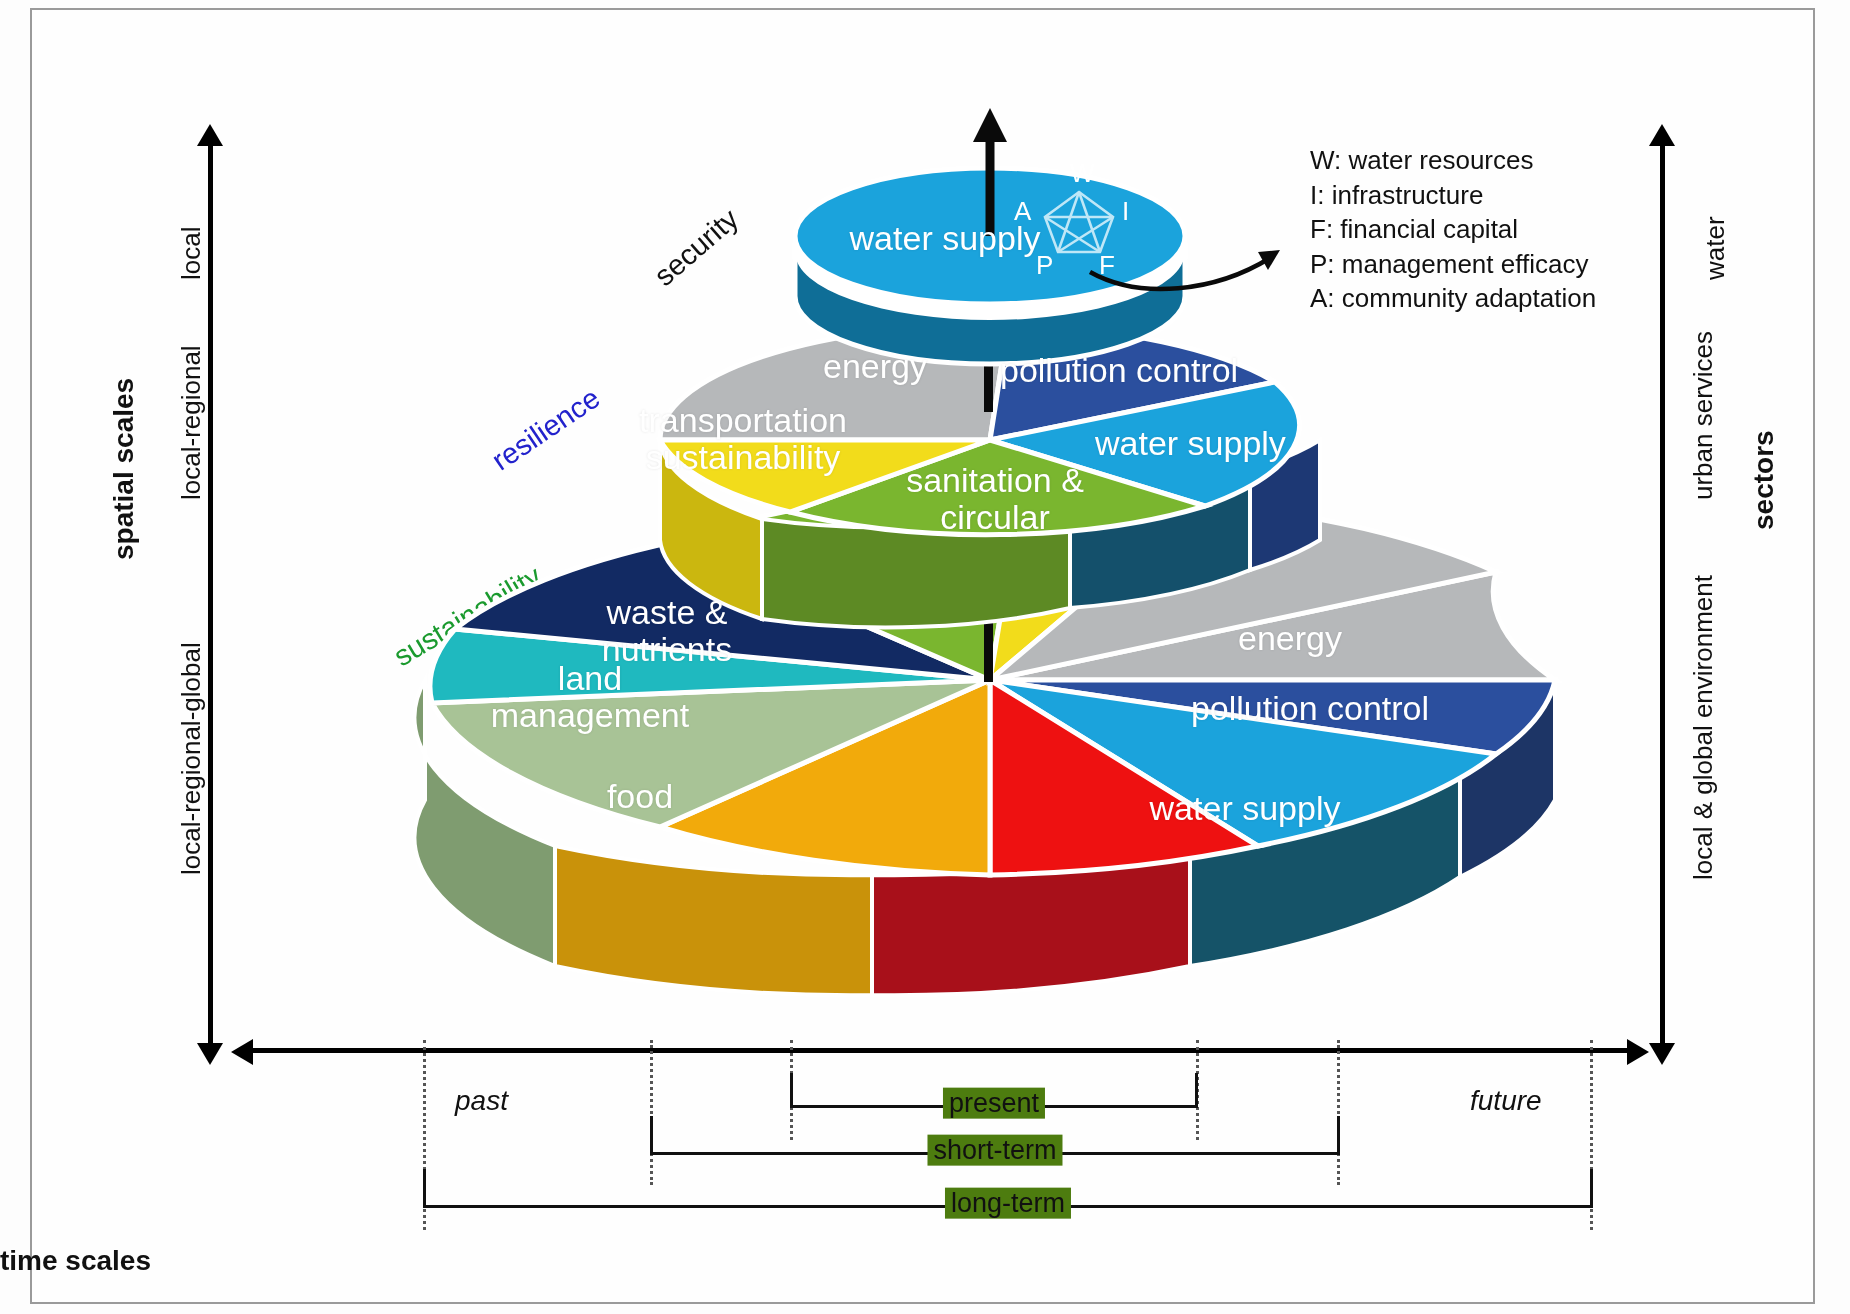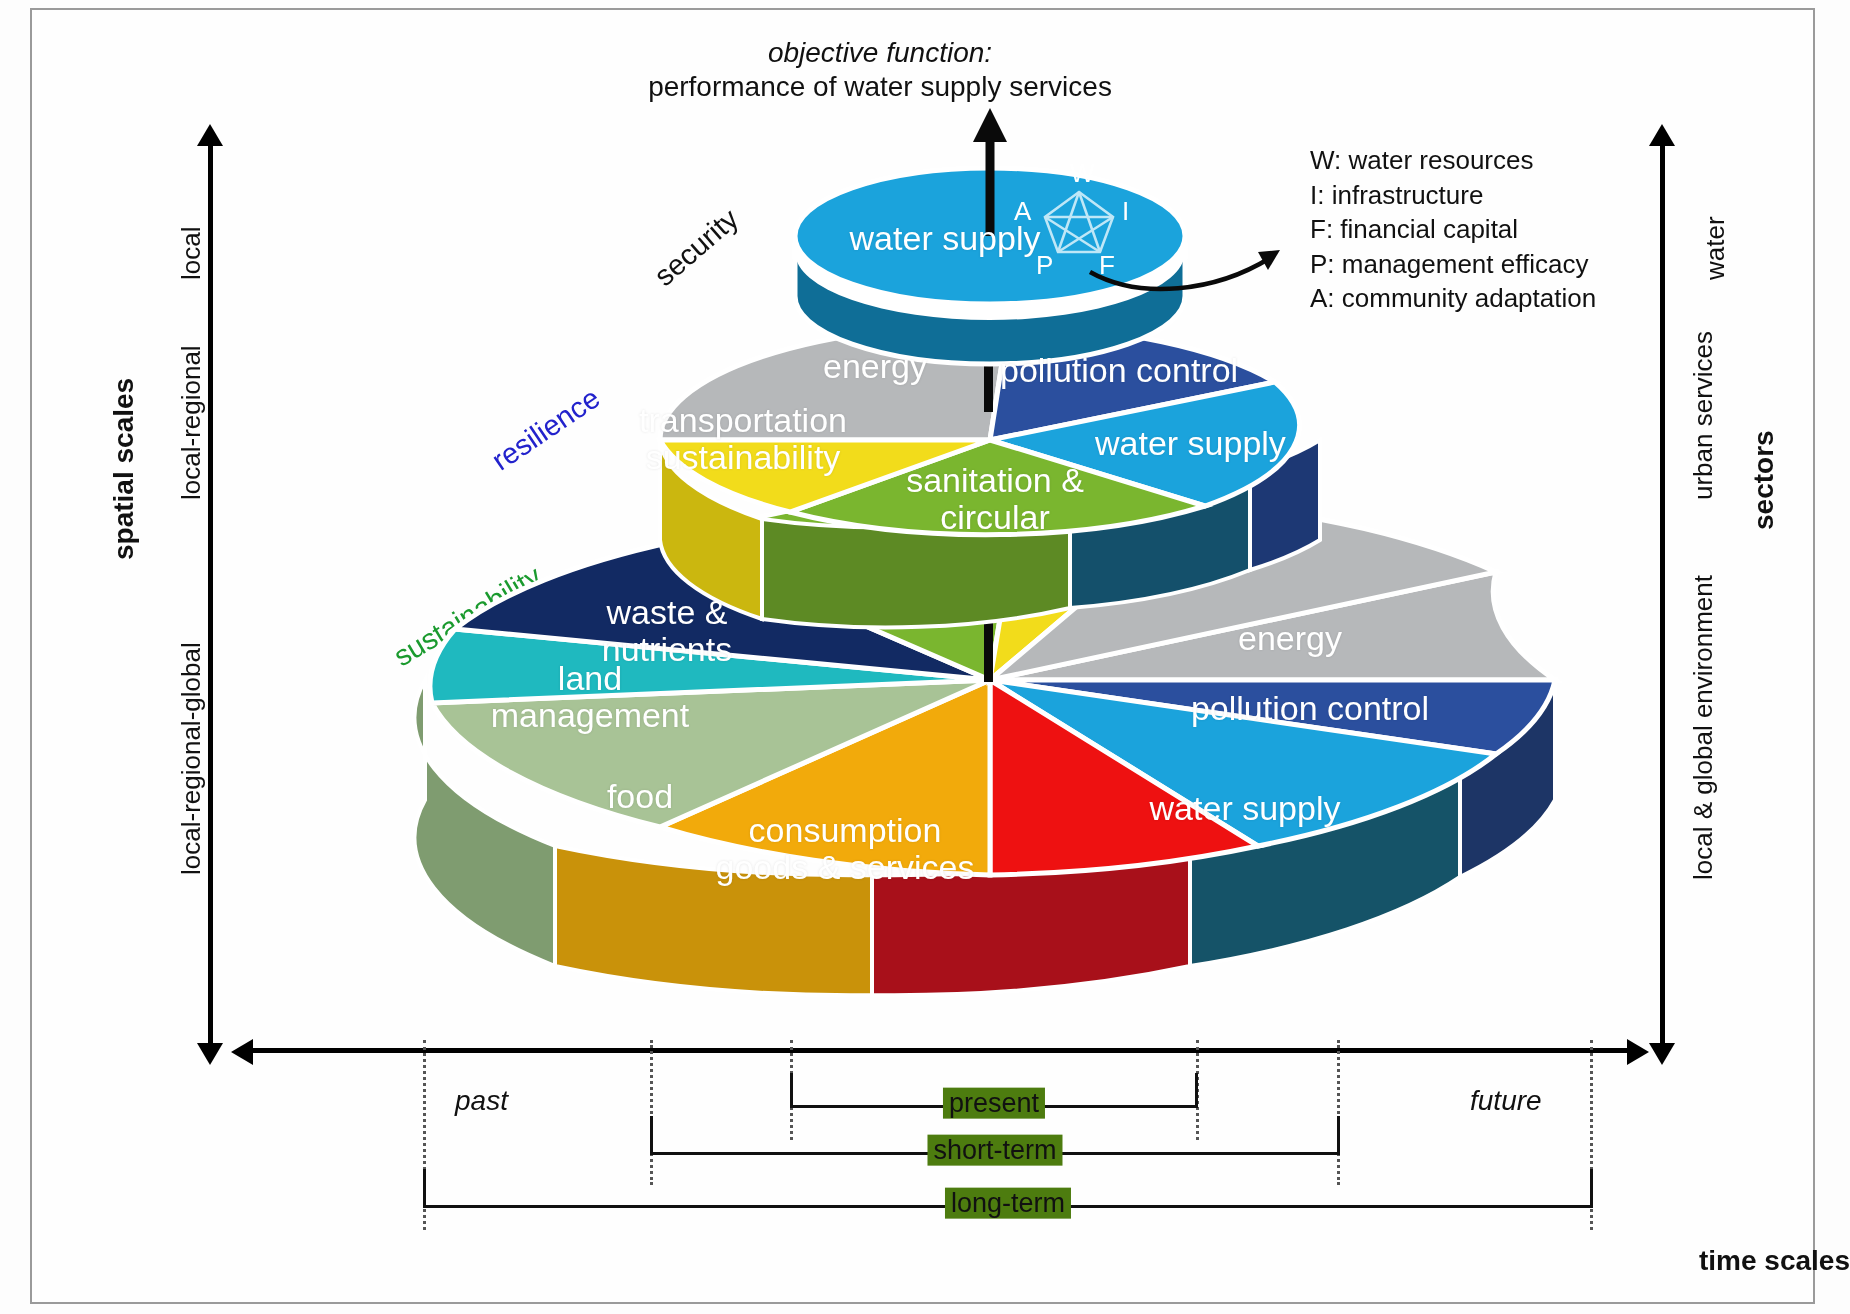--- a/index.html
+++ b/index.html
@@ -129,36 +129,32 @@
     position: absolute;
     font-size: 28px;
     font-style: italic;
     color: #111;
     white-space: nowrap;
   }
   .time-caption {
     position: absolute;
     left: 0; top: 1245px;
     width: 1850px;
-    text-align: right;
+    text-align: left;
     font-size: 28px;
     font-weight: bold;
     color: #111;
   }
 </style>
 </head>
 <body>
 
 <div id="stage">
   <div class="frame"></div>
 
-  <div class="obj-title">
-    <span class="l1">objective function:</span>
-    <span class="l2">performance of water supply services</span>
-  </div>
 
   <div class="legend">
     <div class="lrow">W: water resources</div>
     <div class="lrow">I: infrastructure</div>
     <div class="lrow">F: financial capital</div>
     <div class="lrow">P: management efficacy</div>
     <div class="lrow">A: community adaptation</div>
   </div>
 
   <div class="axis-line v-axis"></div>
@@ -293,24 +289,20 @@
   </div>
   <div class="slab" style="left:628px; top:402px; width:230px;">
     <span>transportation</span><br>
     <span>sustainability</span>
   </div>
   <div class="slab" style="left:790px; top:348px; width:170px;">energy</div>
 
   <div class="slab" style="left:1195px; top:620px; width:190px;">energy</div>
   <div class="slab" style="left:1180px; top:690px; width:260px;">pollution control</div>
   <div class="slab" style="left:1130px; top:790px; width:230px;">water supply</div>
-  <div class="slab" style="left:700px; top:812px; width:290px;">
-    <span>consumption</span><br>
-    <span>goods &amp; services</span>
-  </div>
   <div class="slab" style="left:555px; top:778px; width:170px;">food</div>
   <div class="slab" style="left:470px; top:660px; width:240px;">
     <span>land</span><br>
     <span>management</span>
   </div>
   <div class="slab" style="left:552px; top:594px; width:230px;">
     <span>waste &amp;</span><br>
     <span>nutrients</span>
   </div>
 

